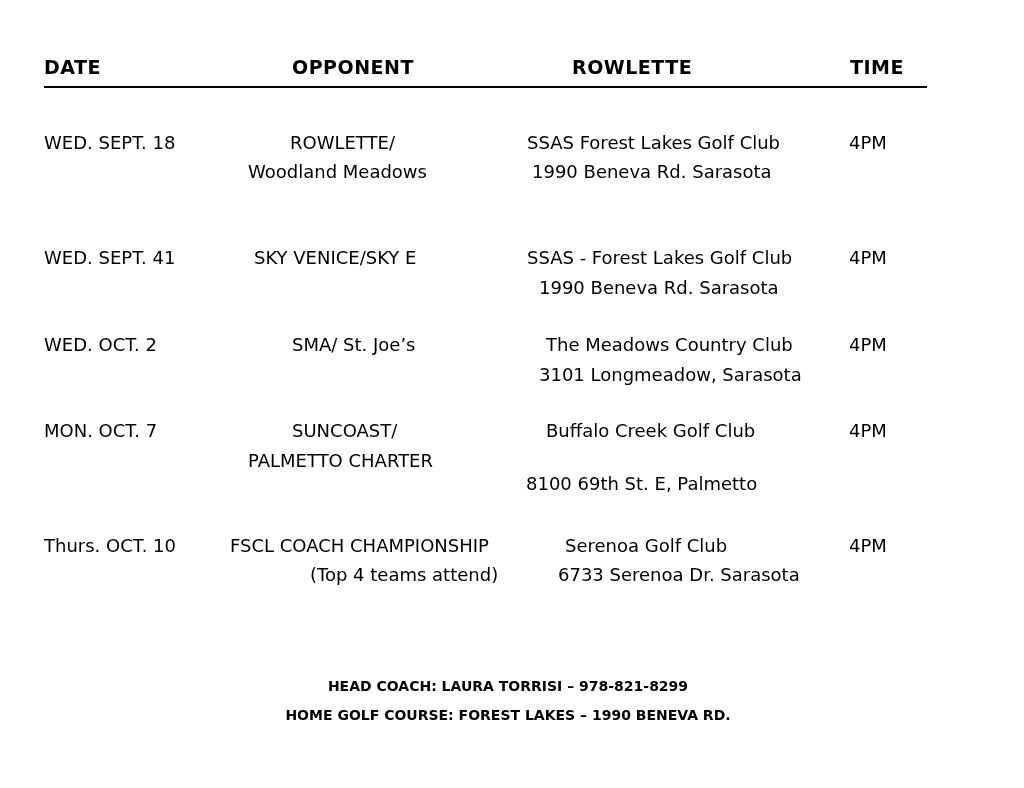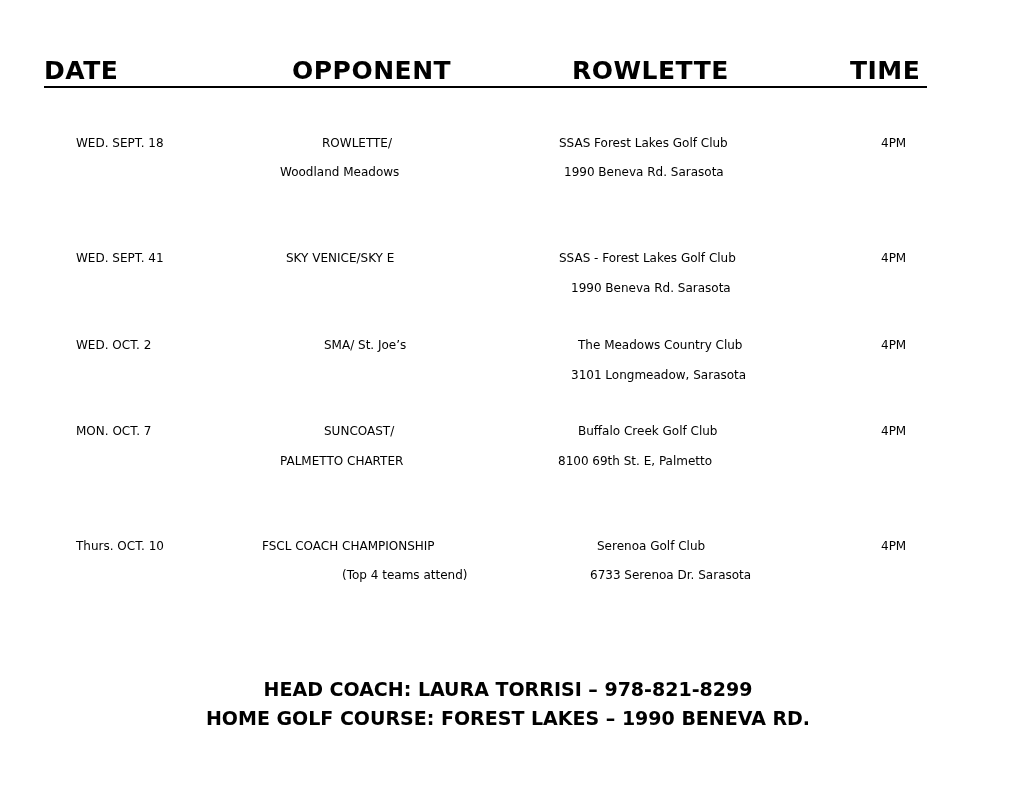--- a/index.html
+++ b/index.html
@@ -1,21 +1,21 @@
 <!DOCTYPE html>
 <html><head>
 <meta charset="utf-8">
 <style>
   html, body { margin: 0; padding: 0; background: #ffffff; }
   body { width: 1024px; height: 788px; position: relative; overflow: hidden;
          font-family: "DejaVu Sans", sans-serif; color: #000; }
-  .hdr { position: absolute; top: 56px; font-size: 25px; font-weight: bold; letter-spacing: 0.5px; }
+  .hdr { position: absolute; top: 56px; font-size: 19px; font-weight: bold; letter-spacing: 0.5px; }
   .hline { position: absolute; left: 44px; top: 86px; width: 883px; height: 2px; background: #000; }
-  .cell { position: absolute; font-size: 12px; white-space: nowrap; line-height: 22px; margin-left: 32px; }
-  .footer { position: absolute; left: 0; width: 1016px; text-align: center; font-size: 19px; font-weight: bold; }
+  .cell { position: absolute; font-size: 18px; white-space: nowrap; line-height: 22px; }
+  .footer { position: absolute; left: 0; width: 1016px; text-align: center; font-size: 14px; font-weight: bold; }
 </style>
 </head>
 <body>
 
 <div>
   <div class="hdr" style="left:44px">DATE</div>
   <div class="hdr" style="left:292px">OPPONENT</div>
   <div class="hdr" style="left:572px">ROWLETTE</div>
   <div class="hdr" style="left:850px">TIME</div>
   <div class="hline"></div>
@@ -43,21 +43,21 @@
     <div class="cell" style="left:546px;top:334px">The Meadows Country Club</div>
     <div class="cell" style="left:539px;top:364px">3101 Longmeadow, Sarasota</div>
     <div class="cell" style="left:849px;top:334px">4PM</div>
   </div>
 
   <div>
     <div class="cell" style="left:44px;top:420px">MON. OCT. 7</div>
     <div class="cell" style="left:292px;top:420px">SUNCOAST/</div>
     <div class="cell" style="left:248px;top:450px">PALMETTO CHARTER</div>
     <div class="cell" style="left:546px;top:420px">Buffalo Creek Golf Club</div>
-    <div class="cell" style="left:526px;top:450px">8100 69th St. E, Palmetto</div>
+    <div class="cell" style="left:526px;top:473px">8100 69th St. E, Palmetto</div>
     <div class="cell" style="left:849px;top:420px">4PM</div>
   </div>
 
   <div>
     <div class="cell" style="left:44px;top:535px">Thurs. OCT. 10</div>
     <div class="cell" style="left:230px;top:535px">FSCL COACH CHAMPIONSHIP</div>
     <div class="cell" style="left:310px;top:564px">(Top 4 teams attend)</div>
     <div class="cell" style="left:565px;top:535px">Serenoa Golf Club</div>
     <div class="cell" style="left:558px;top:564px">6733 Serenoa Dr. Sarasota</div>
     <div class="cell" style="left:849px;top:535px">4PM</div>

